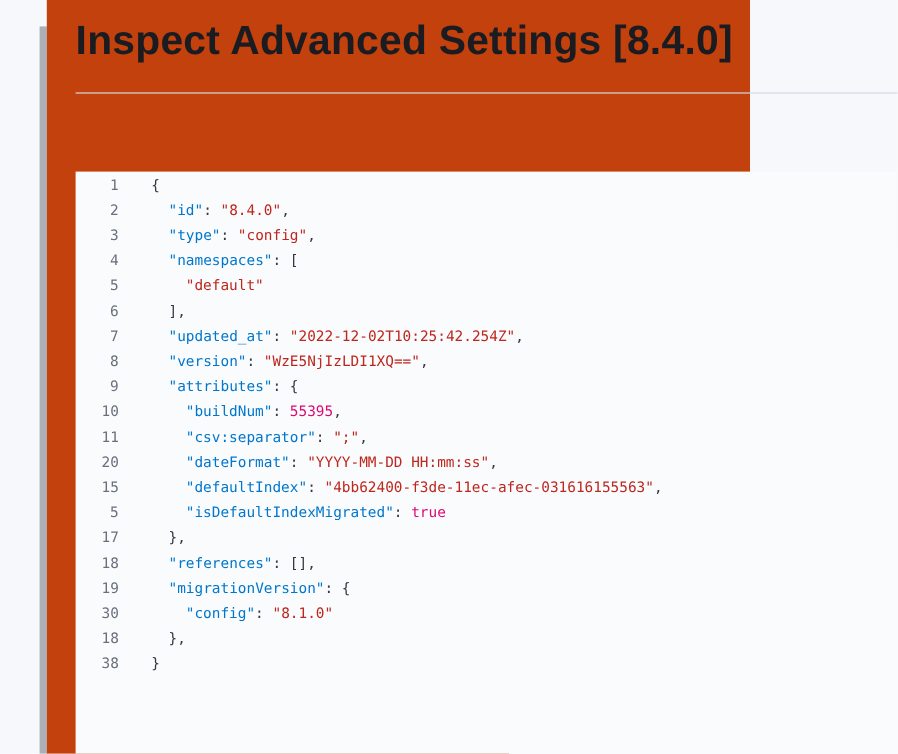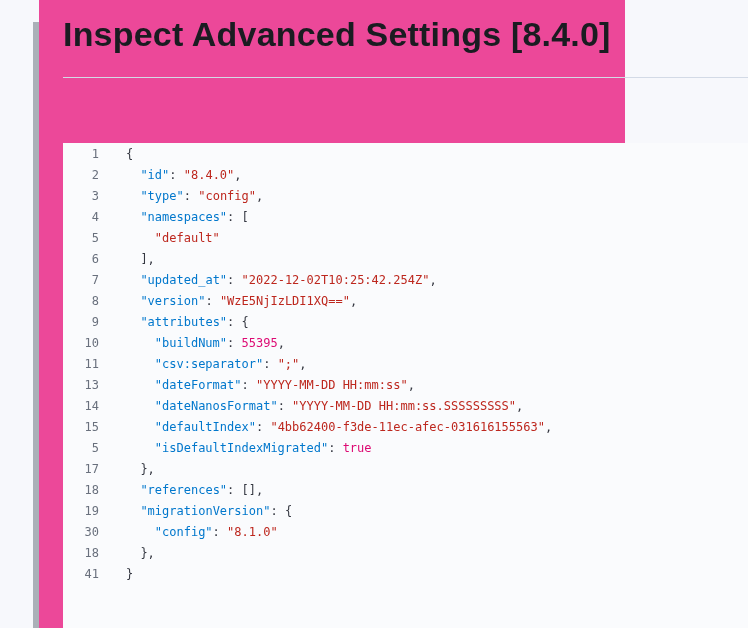--- a/index.html
+++ b/index.html
@@ -8,21 +8,21 @@
     background: #f7f8fc;
     font-family: "Liberation Sans", sans-serif;
     position: relative;
   }
   .side-bar {
     position: absolute; left: 33px; top: 22px; width: 6px; height: 606px;
     background: #abb0b8;
   }
   .panel {
     position: absolute; left: 39px; top: 0; width: 586px; height: 628px;
-    background: #ec4899;
+    background: #c2410c;
   }
   .page-title {
     position: absolute; left: 24px; top: 12px; margin: 0;
     font-family: "Liberation Sans", sans-serif;
     font-weight: 700; font-size: 34px; line-height: 44px;
     color: #1a1c21; letter-spacing: 0.2px; white-space: nowrap;
   }
   .divider {
     position: absolute; left: 24px; top: 77px; width: 685px; height: 1px;
     background: #d3dae6;
@@ -61,24 +61,23 @@
       <div class="code-line"><span class="ln">2</span><span class="code" style="left: 77.4px;"><span class="k">"id"</span><span class="p">: </span><span class="s">"8.4.0"</span><span class="p">,</span></span></div>
       <div class="code-line"><span class="ln">3</span><span class="code" style="left: 77.4px;"><span class="k">"type"</span><span class="p">: </span><span class="s">"config"</span><span class="p">,</span></span></div>
       <div class="code-line"><span class="ln">4</span><span class="code" style="left: 77.4px;"><span class="k">"namespaces"</span><span class="p">: [</span></span></div>
       <div class="code-line"><span class="ln">5</span><span class="code" style="left: 91.8px;"><span class="s">"default"</span></span></div>
       <div class="code-line"><span class="ln">6</span><span class="code" style="left: 77.4px;"><span class="p">],</span></span></div>
       <div class="code-line"><span class="ln">7</span><span class="code" style="left: 77.4px;"><span class="k">"updated_at"</span><span class="p">: </span><span class="s">"2022-12-02T10:25:42.254Z"</span><span class="p">,</span></span></div>
       <div class="code-line"><span class="ln">8</span><span class="code" style="left: 77.4px;"><span class="k">"version"</span><span class="p">: </span><span class="s">"WzE5NjIzLDI1XQ=="</span><span class="p">,</span></span></div>
       <div class="code-line"><span class="ln">9</span><span class="code" style="left: 77.4px;"><span class="k">"attributes"</span><span class="p">: {</span></span></div>
       <div class="code-line"><span class="ln">10</span><span class="code" style="left: 91.8px;"><span class="k">"buildNum"</span><span class="p">: </span><span class="n">55395</span><span class="p">,</span></span></div>
       <div class="code-line"><span class="ln">11</span><span class="code" style="left: 91.8px;"><span class="k">"csv:separator"</span><span class="p">: </span><span class="s">";"</span><span class="p">,</span></span></div>
-      <div class="code-line"><span class="ln">13</span><span class="code" style="left: 91.8px;"><span class="k">"dateFormat"</span><span class="p">: </span><span class="s">"YYYY-MM-DD HH:mm:ss"</span><span class="p">,</span></span></div>
-      <div class="code-line"><span class="ln">14</span><span class="code" style="left: 91.8px;"><span class="k">"dateNanosFormat"</span><span class="p">: </span><span class="s">"YYYY-MM-DD HH:mm:ss.SSSSSSSSS"</span><span class="p">,</span></span></div>
+      <div class="code-line"><span class="ln">20</span><span class="code" style="left: 91.8px;"><span class="k">"dateFormat"</span><span class="p">: </span><span class="s">"YYYY-MM-DD HH:mm:ss"</span><span class="p">,</span></span></div>
       <div class="code-line"><span class="ln">15</span><span class="code" style="left: 91.8px;"><span class="k">"defaultIndex"</span><span class="p">: </span><span class="s">"4bb62400-f3de-11ec-afec-031616155563"</span><span class="p">,</span></span></div>
       <div class="code-line"><span class="ln">5</span><span class="code" style="left: 91.8px;"><span class="k">"isDefaultIndexMigrated"</span><span class="p">: </span><span class="n">true</span></span></div>
       <div class="code-line"><span class="ln">17</span><span class="code" style="left: 77.4px;"><span class="p">},</span></span></div>
       <div class="code-line"><span class="ln">18</span><span class="code" style="left: 77.4px;"><span class="k">"references"</span><span class="p">: [],</span></span></div>
       <div class="code-line"><span class="ln">19</span><span class="code" style="left: 77.4px;"><span class="k">"migrationVersion"</span><span class="p">: {</span></span></div>
       <div class="code-line"><span class="ln">30</span><span class="code" style="left: 91.8px;"><span class="k">"config"</span><span class="p">: </span><span class="s">"8.1.0"</span></span></div>
       <div class="code-line"><span class="ln">18</span><span class="code" style="left: 77.4px;"><span class="p">},</span></span></div>
-      <div class="code-line"><span class="ln">41</span><span class="code" style="left: 63px;"><span class="p">}</span></span></div>
+      <div class="code-line"><span class="ln">38</span><span class="code" style="left: 63px;"><span class="p">}</span></span></div>
     </div>
 </div>
 
 </body></html>

